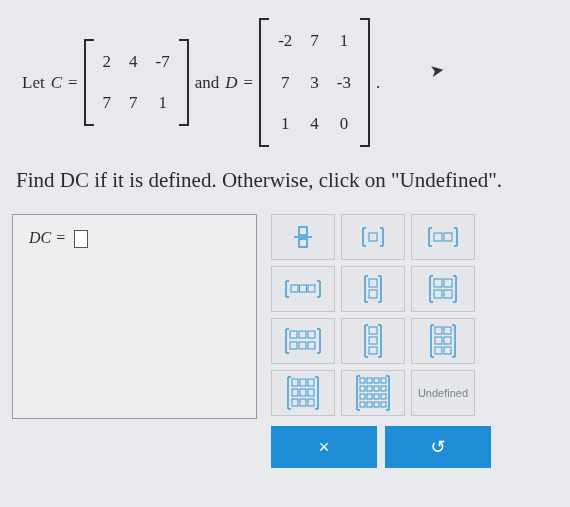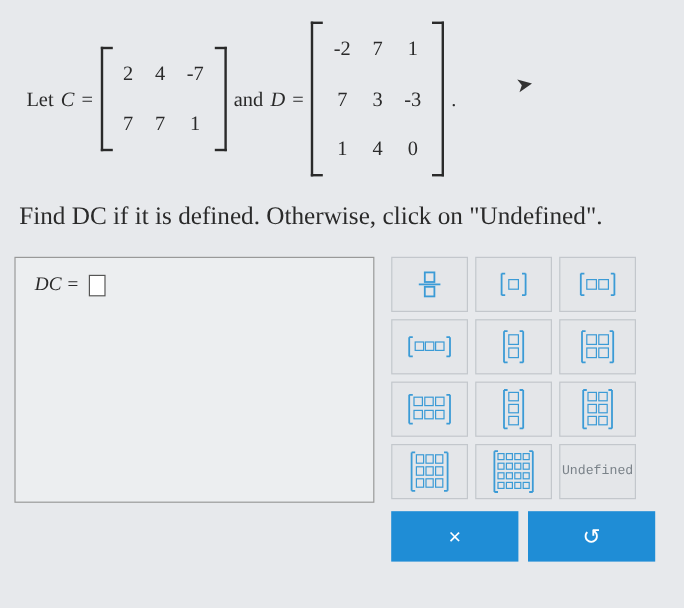--- a/index.html
+++ b/index.html
@@ -8,27 +8,27 @@
 .eqline{display:flex;align-items:center;gap:6px;margin-bottom:18px;margin-left:10px}
 .var{font-style:italic;font-family:Georgia,serif}
 .matrix{position:relative;display:inline-block;padding:2px 10px}
 .matrix::before,.matrix::after{content:"";position:absolute;top:0;bottom:0;width:8px;border-top:2px solid #2a2a2a;border-bottom:2px solid #2a2a2a}
 .matrix::before{left:0;border-left:2px solid #2a2a2a}
 .matrix::after{right:0;border-right:2px solid #2a2a2a}
 .matrix table{border-collapse:collapse}
 .matrix td{padding:8px 9px;text-align:center;font-size:17px;min-width:24px}
 .instr{font-size:21px;margin:8px 0 18px 4px}
 .ans-row{display:flex;gap:14px}
-.ans-box{border:1px solid #999;background:#eceef0;width:300px;height:205px;padding:14px 16px;font-size:16px}
+.ans-box{border:1px solid #999;background:#eceef0;width:245px;height:205px;padding:14px 16px;font-size:16px}
 .ans-box .inp{display:inline-block;width:14px;height:18px;border:1px solid #555;background:#fff;vertical-align:middle;margin-left:4px}
 .palette{width:220px}
 .palette-grid{display:grid;grid-template-columns:repeat(3,64px);grid-template-rows:repeat(4,46px);gap:6px;margin-bottom:10px}
 .pbtn{background:#e4e6e9;border:1px solid #c3c7cc;display:flex;align-items:center;justify-content:center;cursor:pointer;font-size:12px;color:#3b7fb3}
 .pbtn svg{overflow:visible}
-.pbtn.undef{font-family:Liberation Mono, monospace;font-size:11px;color:#7a8289;cursor:pointer}
+.pbtn.undef{font-family:Liberation Sans, sans-serif;font-size:11px;color:#7a8289;cursor:pointer}
 .ctrl-row{display:flex;gap:8px}
 .ctrl{flex:1;height:42px;background:#1f8dd6;color:#fff;display:flex;align-items:center;justify-content:center;font-size:18px;cursor:pointer;border:none}
 .cursor{position:absolute;top:60px;left:430px;font-size:17px;color:#333;transform:rotate(-10deg)}
 </style>
 </head>
 <body>
 
 <div class="problem">
  <div class="eqline">
   <span>Let</span>

